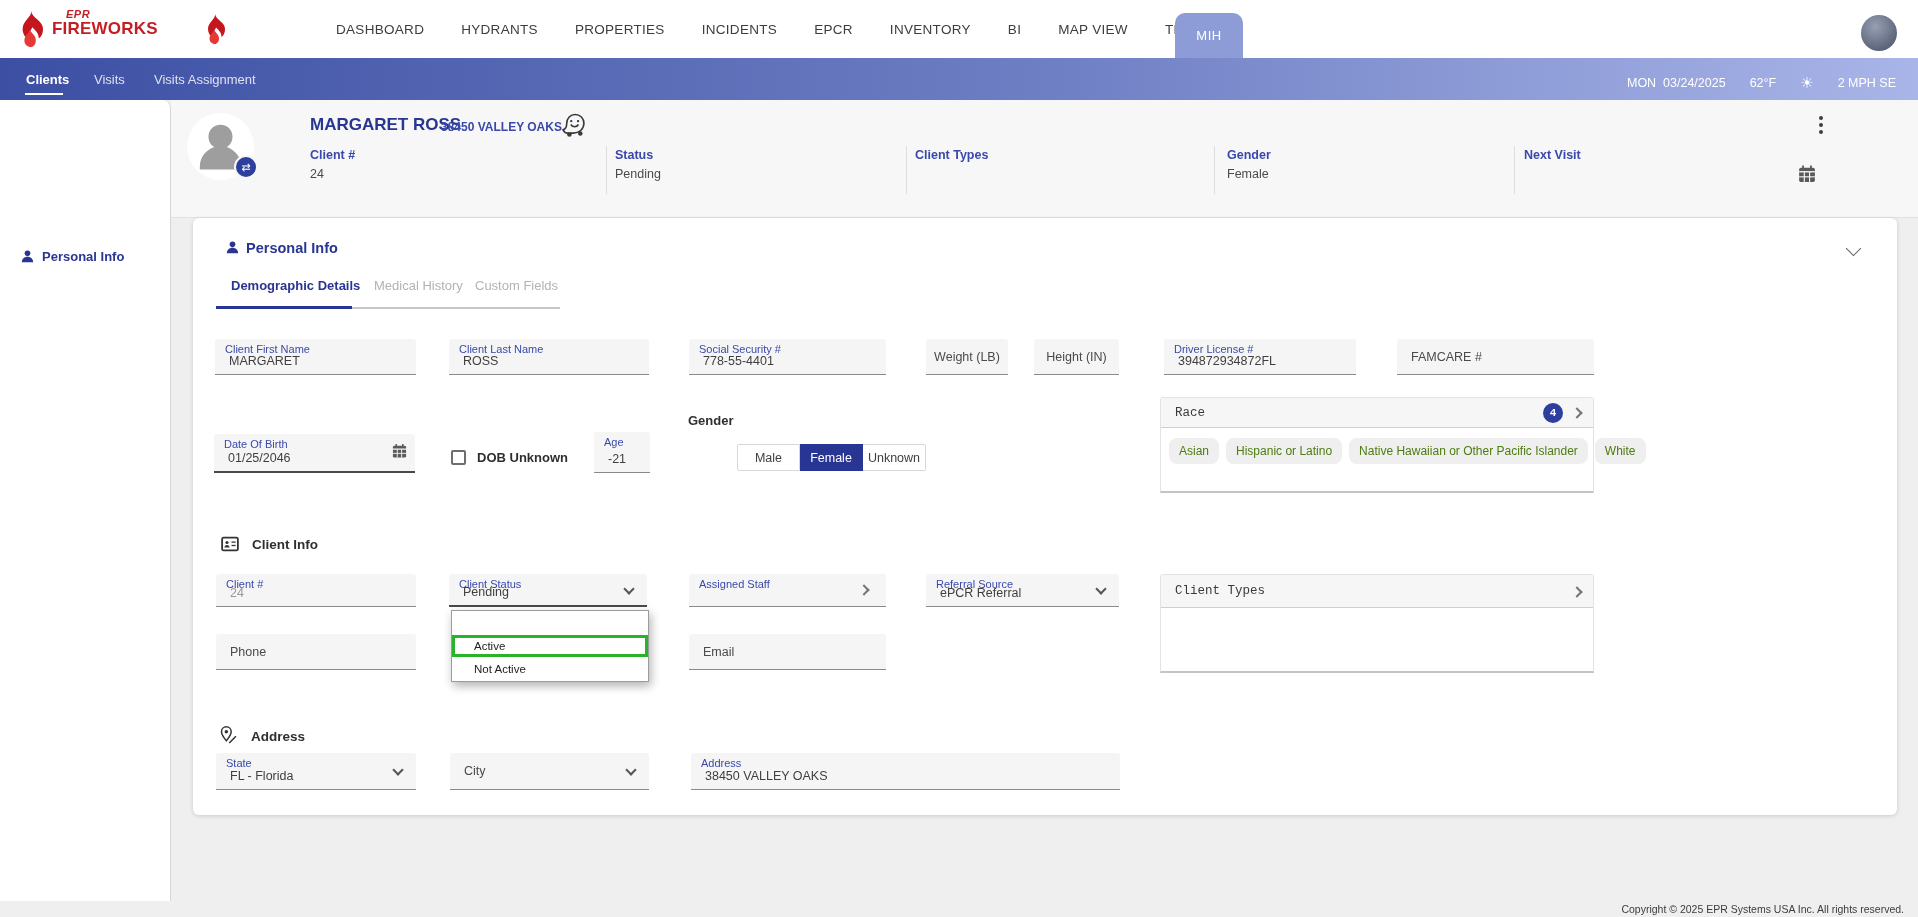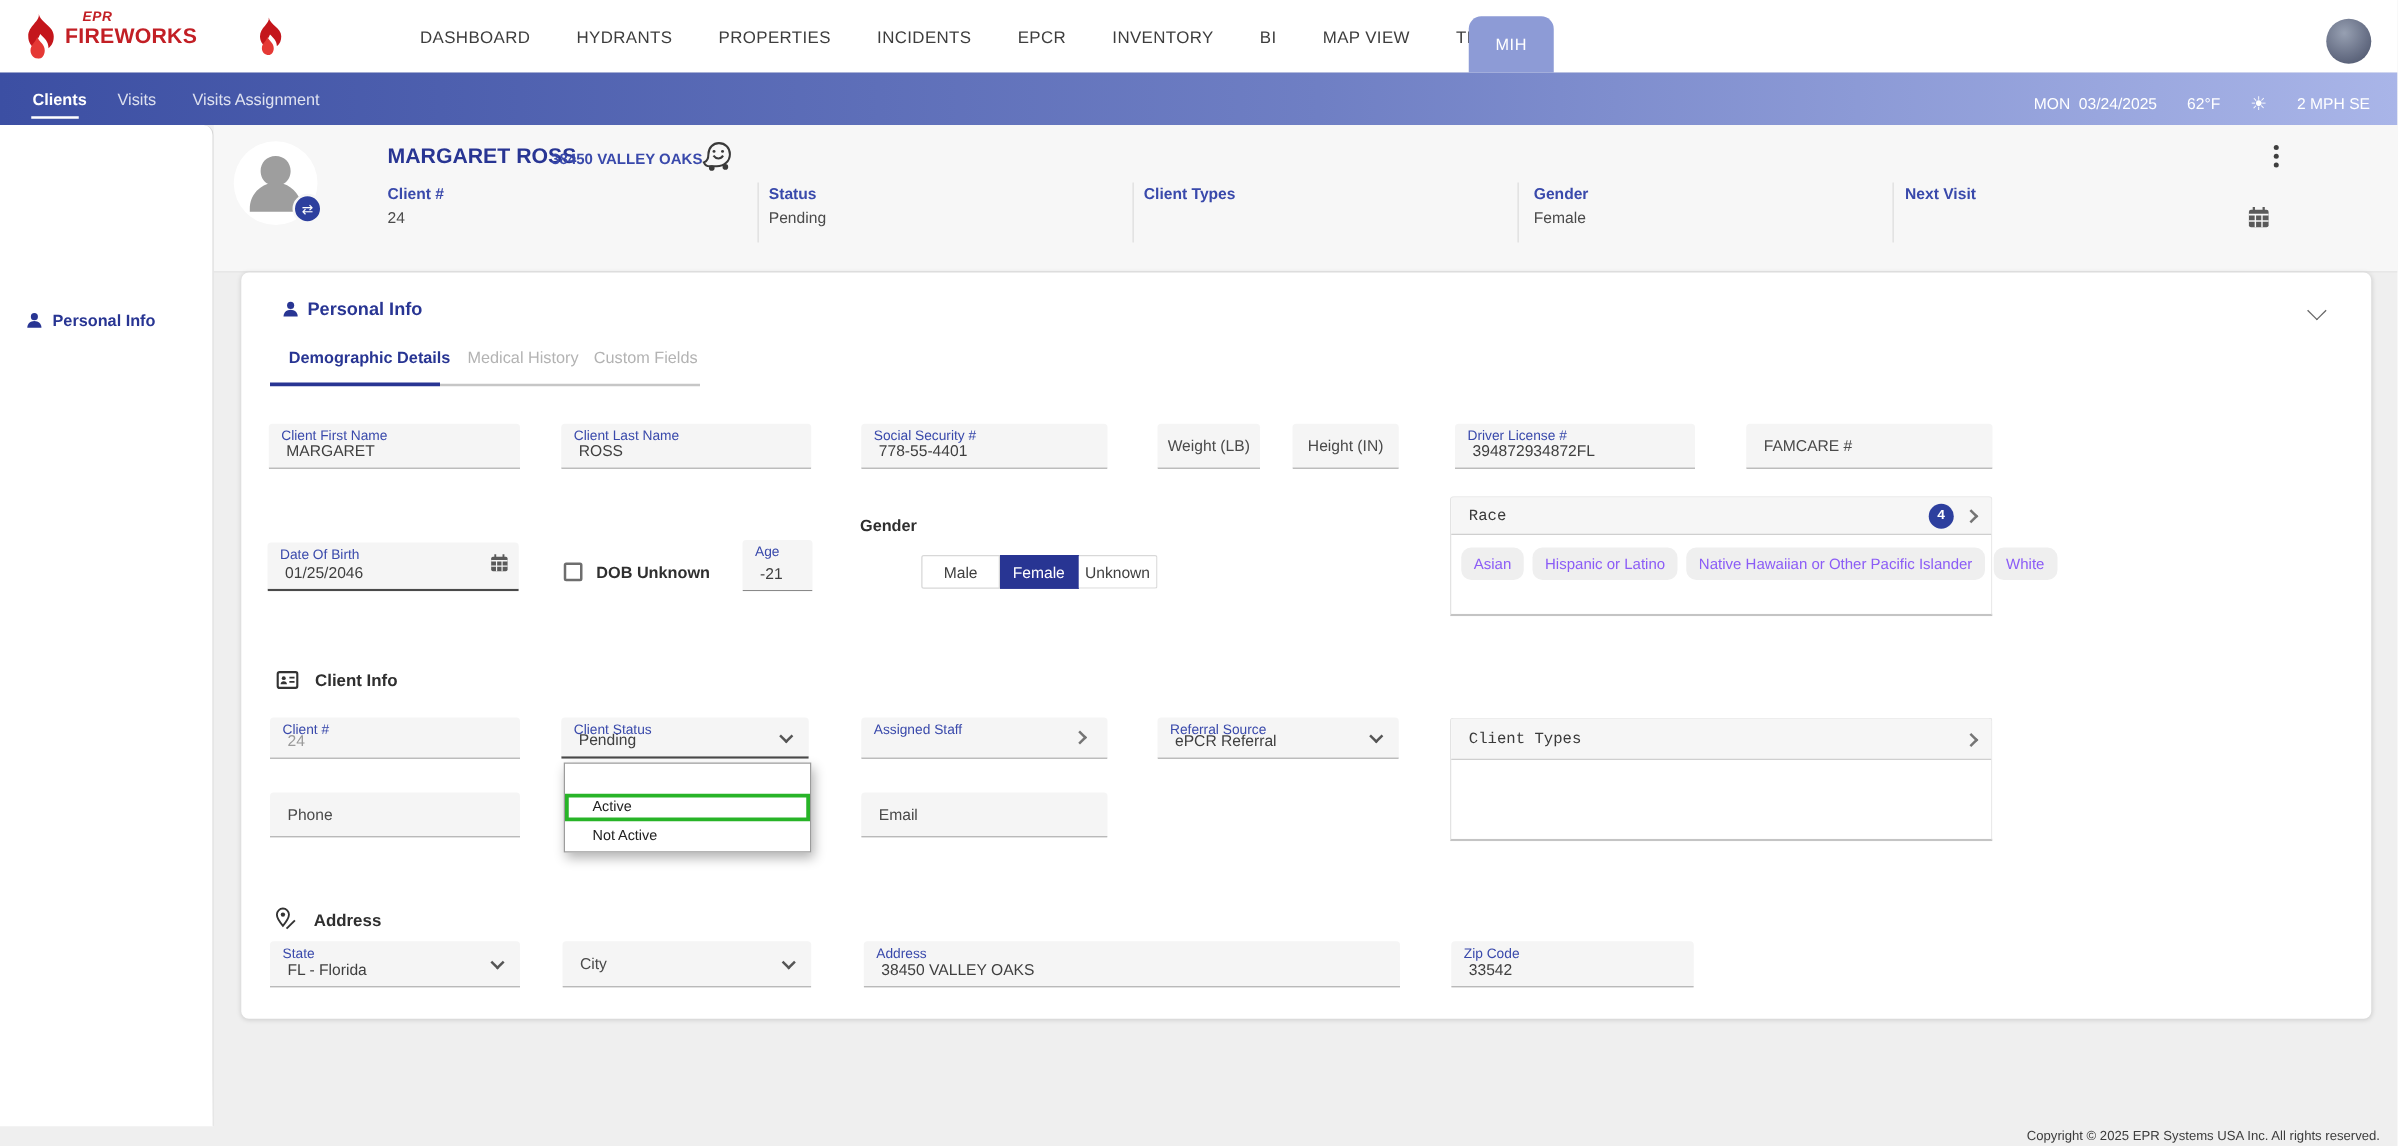--- a/index.html
+++ b/index.html
@@ -93,21 +93,21 @@
   .seg-btn:first-child { border-left-width:1px; border-radius:2px 0 0 2px; }
   .seg-btn:last-child { border-radius:0 2px 2px 0; }
   .seg-btn.selected { background:#283593; border-color:#283593; color:#fff; }
 
   .panel { position:absolute; background:#fff; border:1px solid #e3e3e3; border-bottom:2px solid #c4c4c4; border-radius:3px 3px 0 0; }
   .panel-header { position:relative; background:#f6f6f6; border-bottom:1px solid #cfcfcf; cursor:pointer;font-family:Liberation Mono, monospace; }
   .panel-header .ptitle { position:absolute; left:14px; top:50%; transform:translateY(-50%); font-size:12.5px; color:#3a3a3a; }
   .badge { position:absolute; width:20px; height:20px; border-radius:50%; background:#2d3f9e; color:#fff;
            font-size:11px; font-weight:bold; display:flex; align-items:center; justify-content:center; }
   .chips { position:absolute; left:8px; top:40px; display:flex; gap:7px; }
-  .chip { background:#efefef; border-radius:8px; padding:6px 10px; font-size:12px; color:#8b5cf6; white-space:nowrap; cursor:pointer; }
+  .chip { background:#efefef; border-radius:8px; padding:6px 10px; font-size:12px; color:#4d7c0f; white-space:nowrap; cursor:pointer; }
 
   .section-title { position:absolute; font-size:13.5px; font-weight:bold; color:#2f2f2f; }
 
   
   .dropdown { position:absolute; left:451px; top:610px; width:198px; background:#fff; border:1px solid #9c9c9c;
               box-shadow:2px 4px 9px rgba(0,0,0,.3); z-index:50; }
   .dd-row { height:24px; font-size:11.5px; color:#222; display:flex; align-items:center; padding-left:22px; cursor:pointer; }
   .dd-row.highlight { height:22px; border:3px solid #28b428; padding-left:19px; }
 
   .footer-text { position:absolute; right:14px; top:903px; font-size:10.5px; color:#3c3c3c; }
@@ -378,24 +378,20 @@
     <span class="chev down" style="right:14px; top:13px;"></span>
   </div>
   <div class="field ph" style="left:257px; top:535px; width:199px; height:37px;">
     <span class="fvalue">City</span>
     <span class="chev down" style="right:14px; top:13px;"></span>
   </div>
   <div class="field" style="left:498px; top:535px; width:429px; height:37px;">
     <span class="flabel">Address</span>
     <span class="fvalue">38450 VALLEY OAKS</span>
   </div>
-  <div class="field" style="left:968px; top:535px; width:194px; height:37px;">
-    <span class="flabel">Zip Code</span>
-    <span class="fvalue">33542</span>
-  </div>
 </div>
 
 <div class="dropdown">
   <div class="dd-row"></div>
   <div class="dd-row highlight">Active</div>
   <div class="dd-row">Not Active</div>
 </div>
 
 <span class="footer-text">Copyright © 2025 EPR Systems USA Inc. All rights reserved.</span>
 

